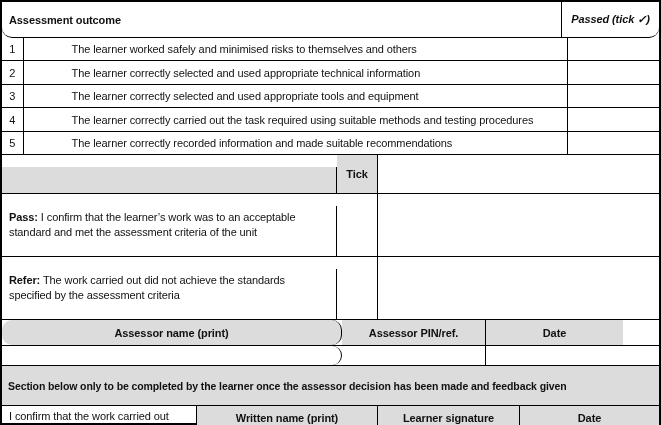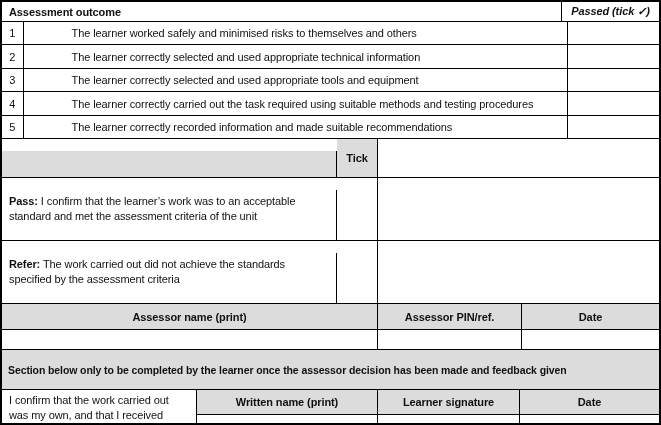--- a/index.html
+++ b/index.html
@@ -19,21 +19,21 @@
   .gray{background:#dcdcdc;}
   .b{font-weight:bold;}
   .bi{font-weight:bold;font-style:italic;}
   .vc{display:flex;align-items:center;}
   .hc{justify-content:center;text-align:center;}
   .fs11{font-size:11px;}
   .fs105{font-size:10.5px;}
   .pad{padding:2px 7px;}
 
   
-  .r-header{height:20px;}
+  .r-header{height:36px;border-radius:10px;}
   .c-title{width:560px;}
   .c-passed{width:97px;}
 
   
   .r-crit{height:23px;}
   .r-crit.h24{height:24px;}
   .c-num{width:23px;}
   .c-crit{width:537px;margin-left:41px;}
   .c-tickbox{width:97px;}
 
@@ -41,21 +41,21 @@
   .r-tickhead{height:39px;}
   .c-desc{width:335px;margin-top:12px;}
   .c-tick{width:41px;}
   .c-feedback{width:281px;}
   .r-pass,.r-refer{height:63px;}
   .c-desc.body{display:block;padding:4px 7px;line-height:1.35;}
 
   
   .r-assessorhead{height:26px;}
   .r-assessorinput{height:20px;}
-  .c-assessor-name{width:376px;}
+  .c-assessor-name{width:340px;border-radius:10px;}
   .c-assessor-pin{width:144px;}
   .c-assessor-date{width:137px;}
 
   
   .r-section{height:40px;}
   .c-section{width:657px;padding:2px 6px;}
   .r-learner{height:49px;}
   .c-confirm{width:195px;display:block;padding:3px 7px;line-height:1.32;}
   .learner-grid{display:flex;flex-direction:column;width:462px;}
   .lg-row{display:flex;box-sizing:border-box;}

